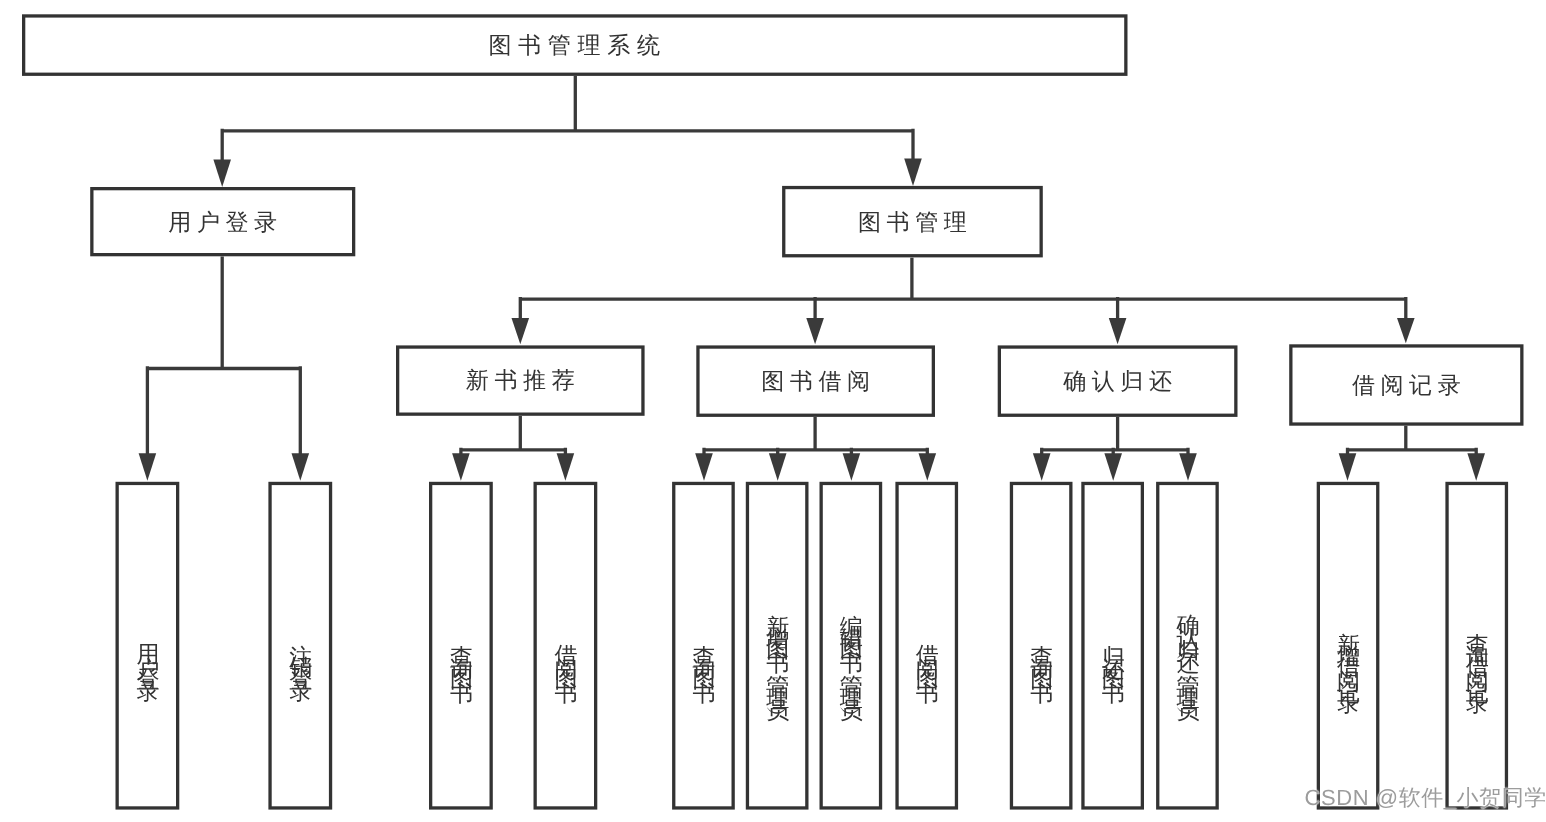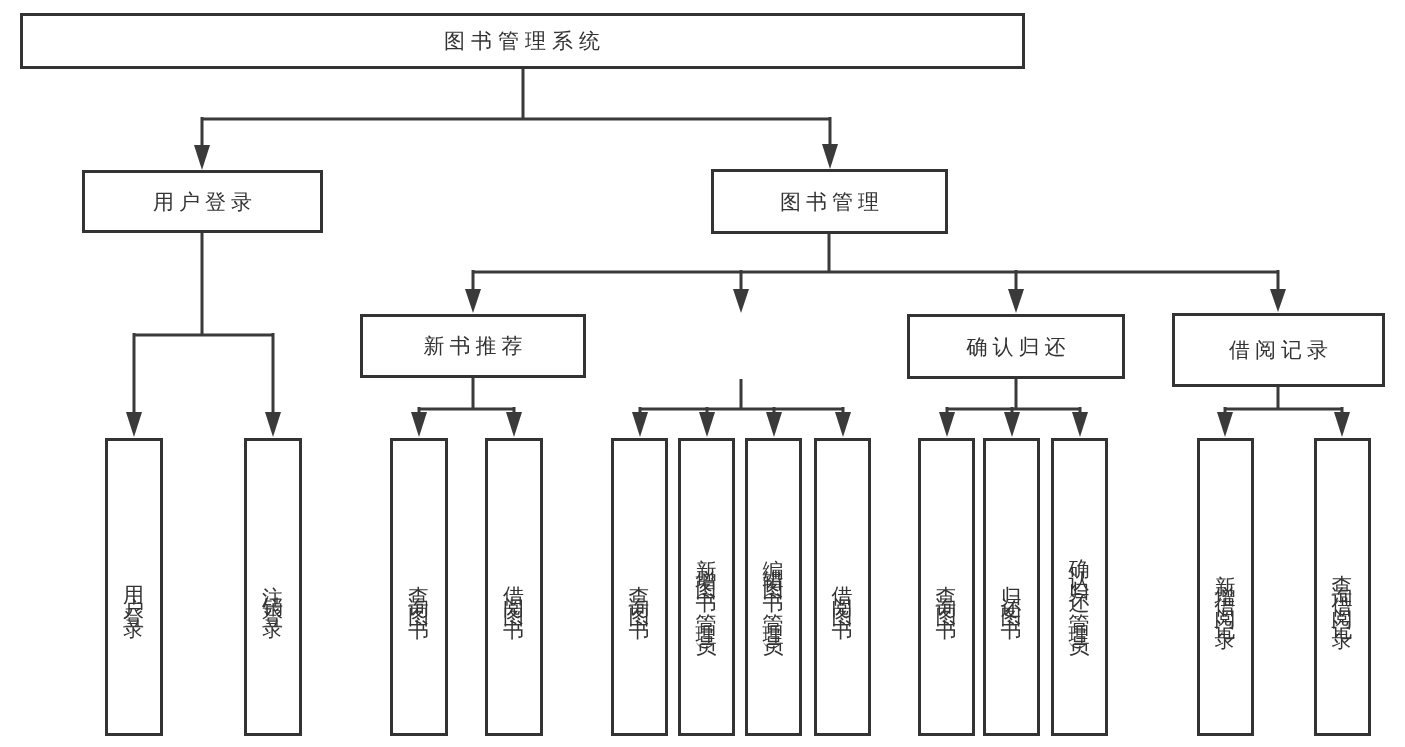--- a/index.html
+++ b/index.html
@@ -110,20 +110,21 @@
       <polygon points="1334,412 1350,412 1342,437" fill="currentColor" stroke="none"></polygon>
     </g>
   </svg>
 
   <div class="node hnode root-node" style="left:20px; top:13px; width:1005px; height:56px;">图书管理系统</div>
 
   <div class="node hnode" style="left:82px; top:170px; width:241px; height:63px;">用户登录</div>
   <div class="node hnode" style="left:360px; top:314px; width:226px; height:64px;">新书推荐</div>
 
   <div class="node hnode" style="left:711px; top:169px; width:237px; height:65px;">图书管理</div>
+  <div class="node hnode" style="left:633px; top:314px; width:217px; height:65px;">图书借阅</div>
   <div class="node hnode" style="left:907px; top:314px; width:218px; height:65px;">确认归还</div>
   <div class="node hnode" style="left:1172px; top:313px; width:213px; height:74px;">借阅记录</div>
 
   <div class="node leaf" style="left:105px;">用户登录</div>
   <div class="node leaf" style="left:244px;">注销登录</div>
 
   <div class="node leaf" style="left:390px;">查询图书</div>
   <div class="node leaf" style="left:485px;">借阅图书</div>
 
   <div class="node leaf" style="left:611px; width:57px;">查询图书</div>
@@ -131,14 +132,15 @@
   <div class="node leaf" style="left:745px; width:57px;">编辑图书（管理员）</div>
   <div class="node leaf" style="left:814px; width:57px;">借阅图书</div>
 
   <div class="node leaf" style="left:918px; width:57px;">查询图书</div>
   <div class="node leaf" style="left:983px; width:57px;">归还图书</div>
   <div class="node leaf" style="left:1051px; width:57px;">确认归还（管理员）</div>
 
   <div class="node leaf" style="left:1197px; width:57px;">新增借阅记录</div>
   <div class="node leaf" style="left:1314px; width:57px;">查询借阅记录</div>
 
+  <div class="watermark">CSDN @软件_小贺同学</div>
 
 </div>
 
 </body></html>

